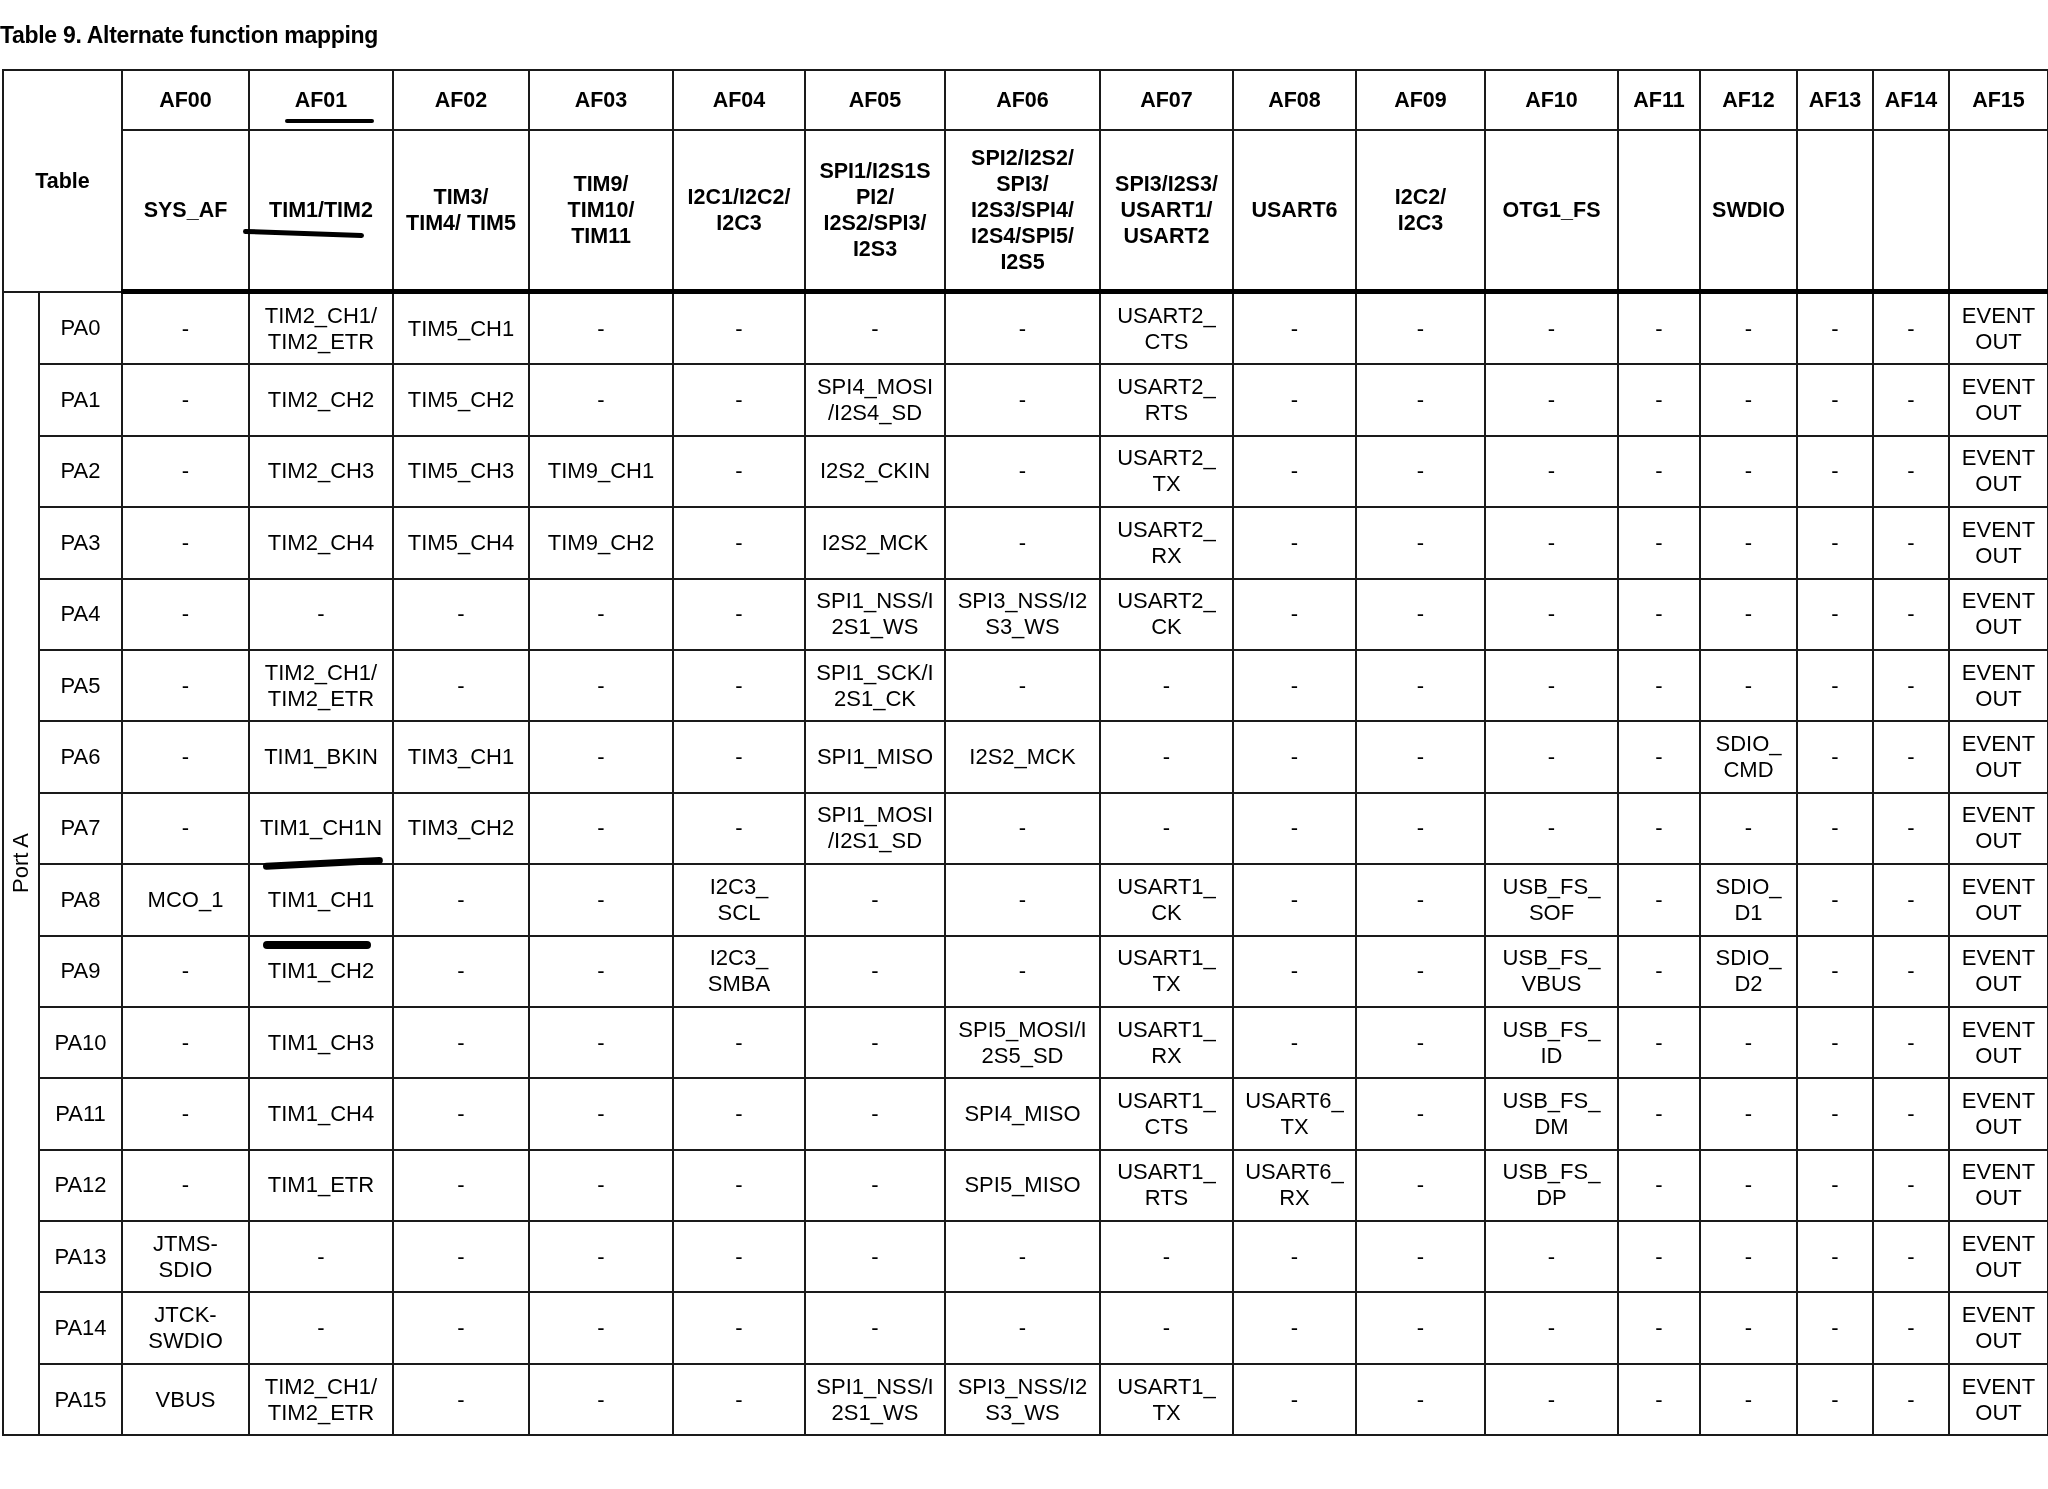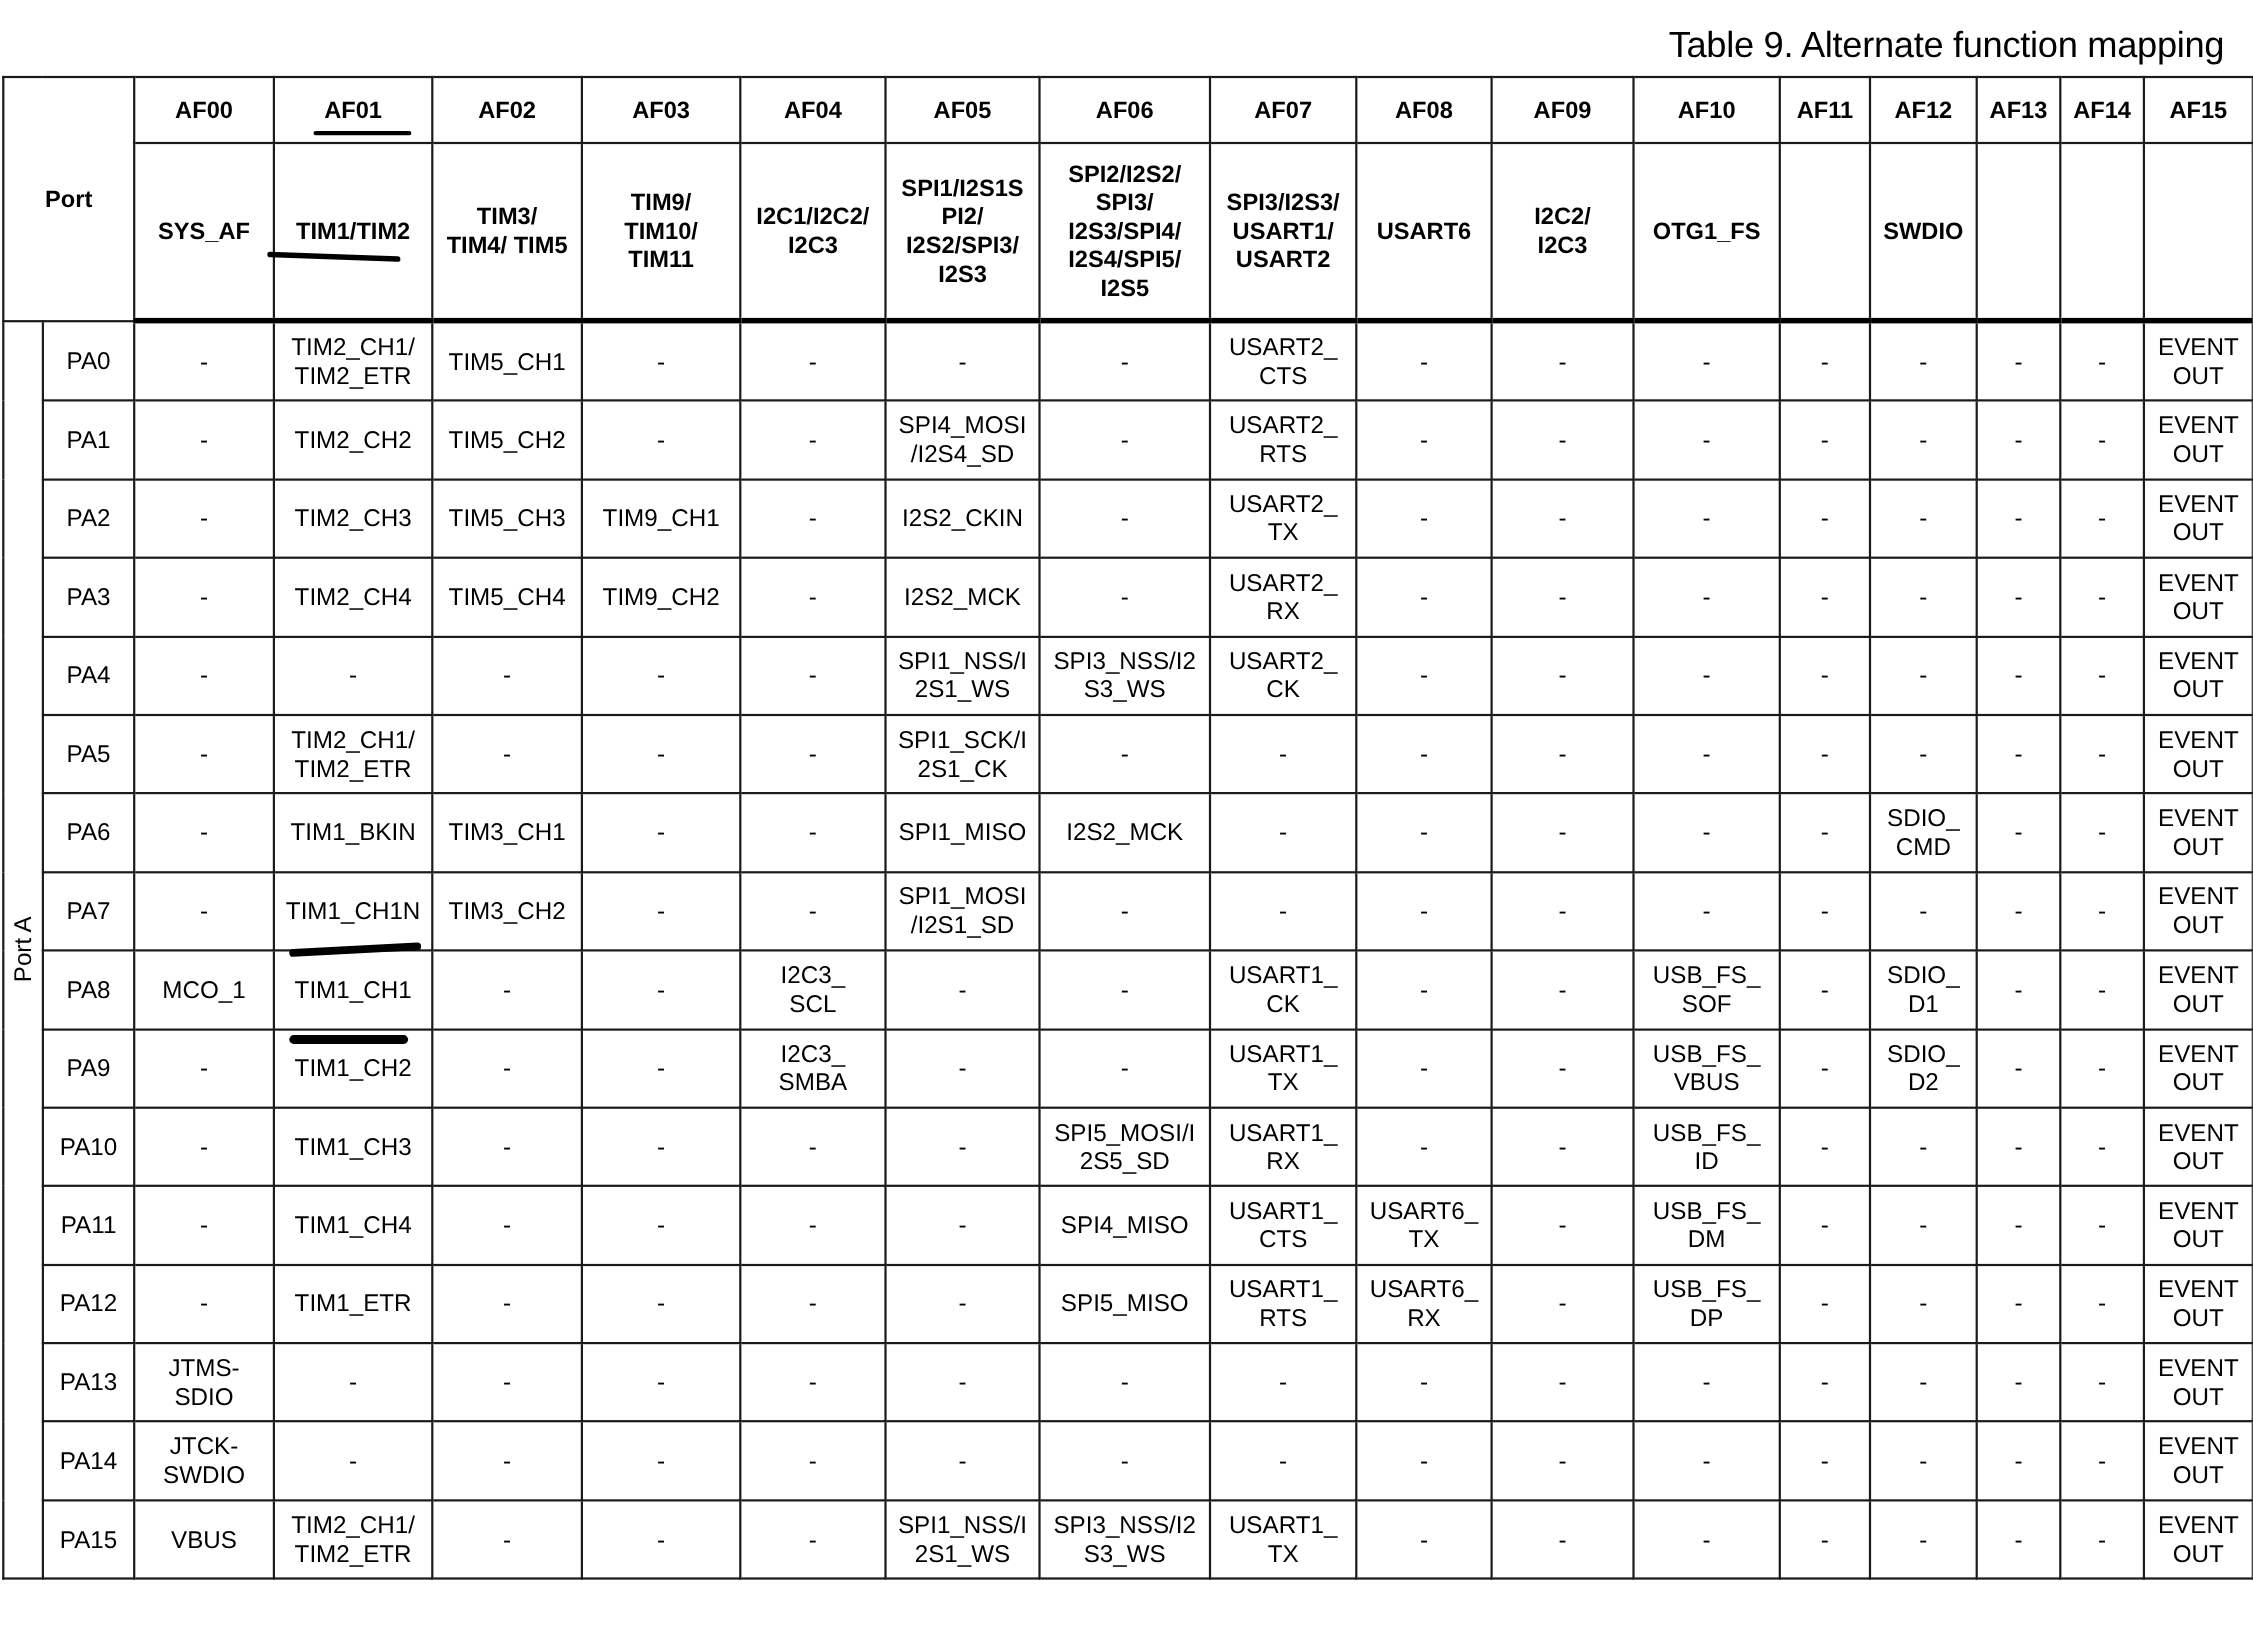--- a/index.html
+++ b/index.html
@@ -2,21 +2,21 @@
 <html><head>
 <meta charset="utf-8">
 <style>
   html, body { margin: 0; padding: 0; background: #ffffff; }
   body {
     width: 2048px; height: 1489px; position: relative; overflow: hidden;
     font-family: "Liberation Sans", "DejaVu Sans", sans-serif; color: #000;
   }
   .title {
     position: absolute; left: 0; width: 2022px; top: 22px;
-    text-align: right; font-weight: normal; font-size: 33px; letter-spacing: -0.3px;
+    text-align: left; font-weight: bold; font-size: 23px; letter-spacing: -0.3px;
   }
   table.af {
     position: absolute; left: 2px; top: 69px;
     width: 2045px; border-collapse: collapse; table-layout: fixed;
   }
   table.af td, table.af th {
     border: 2px solid #1a1a1a;
     text-align: center; vertical-align: middle;
     padding: 0 2px; line-height: 26px; font-size: 22px;
     white-space: pre-line; overflow: hidden;
@@ -54,21 +54,21 @@
       <col style="width:129px">
       <col style="width:133px">
       <col style="width:82px">
     <col style="width:97px">
       <col style="width:76px">
       <col style="width:76px">
       <col style="width:99px">
   </colgroup>
   <thead>
     <tr class="hdr1" id="hdr1">
-      <th colspan="2" rowspan="2">Port</th>
+      <th colspan="2" rowspan="2">Table</th>
     <th>AF00</th>
         <th>AF01</th>
         <th>AF02</th>
         <th>AF03</th>
         <th>AF04</th>
         <th>AF05</th>
         <th>AF06</th>
         <th>AF07</th>
         <th>AF08</th>
         <th>AF09</th>

